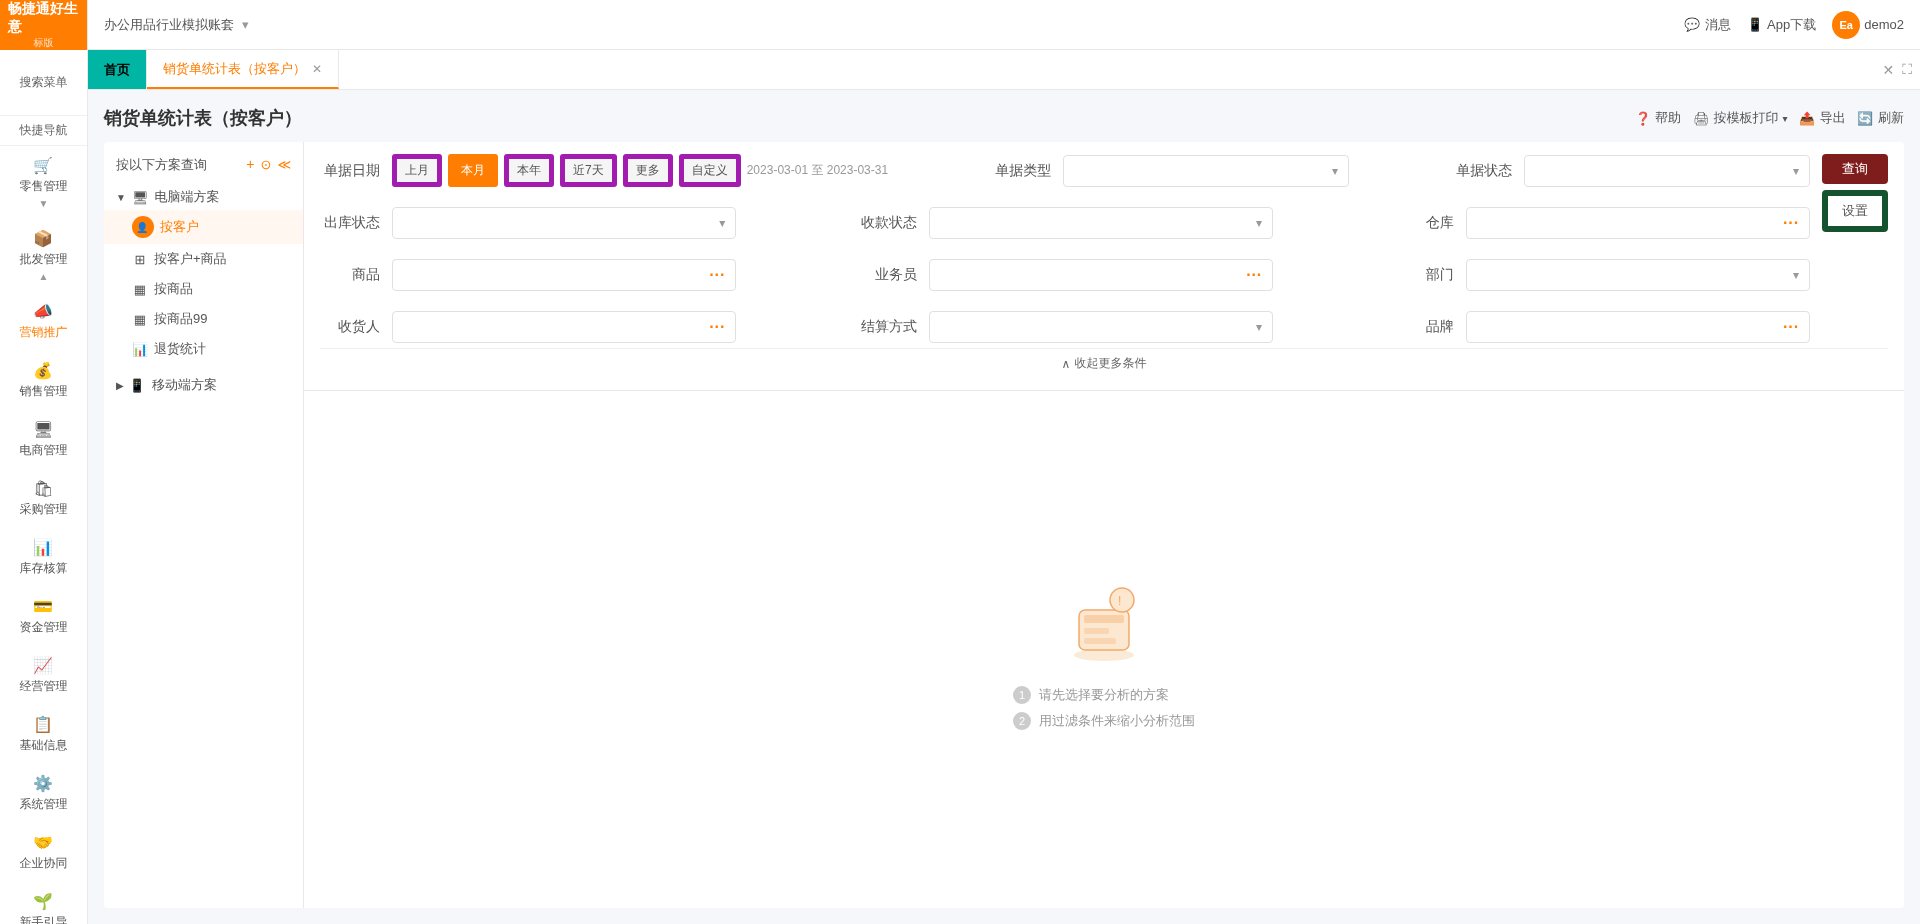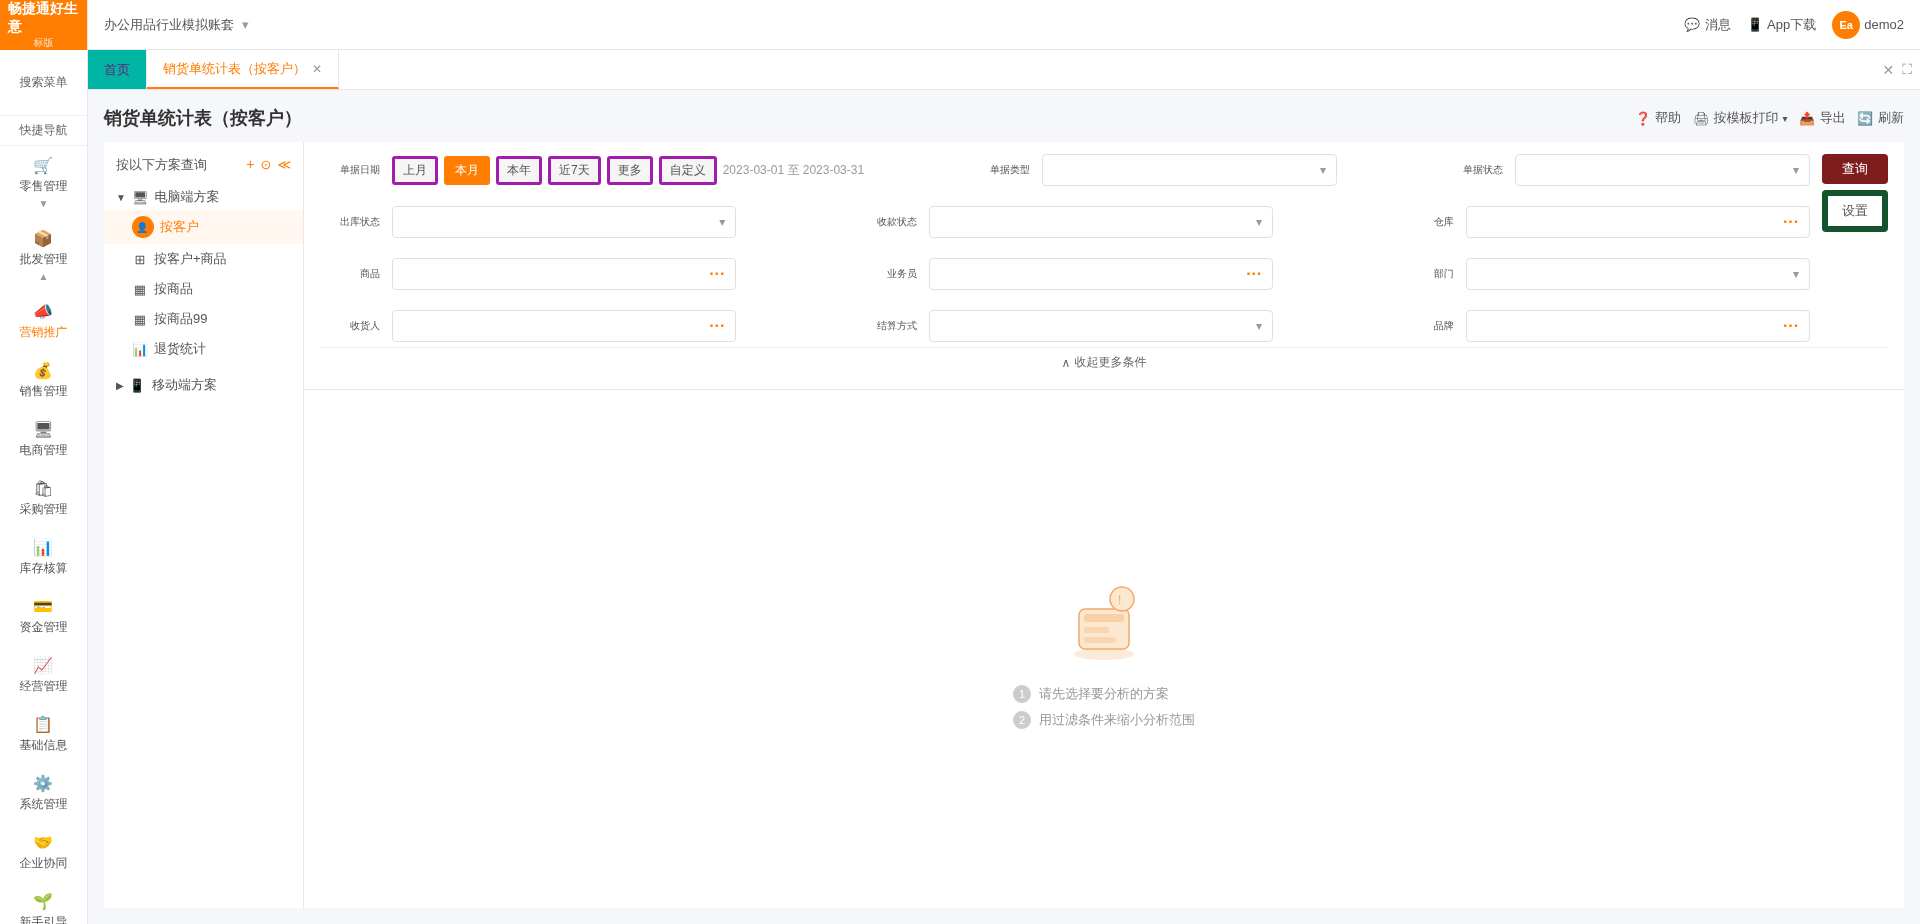--- a/index.html
+++ b/index.html
@@ -22,21 +22,21 @@
     
     .topbar { height: 50px; background: #fff; border-bottom: 1px solid #e8e8e8; display: flex; align-items: center; justify-content: space-between; padding: 0 16px; flex-shrink: 0; }
     .topbar-left { display: flex; align-items: center; gap: 8px; font-size: 13px; color: #555; }
     .topbar-right { display: flex; align-items: center; gap: 16px; }
     .topbar-right-item { display: flex; align-items: center; gap: 4px; font-size: 13px; color: #555; cursor: pointer; }
     .avatar { width: 28px; height: 28px; border-radius: 50%; background: #ff7d00; color: #fff; display: flex; align-items: center; justify-content: center; font-size: 11px; font-weight: bold; }
 
     
     .tabbar { height: 40px; background: #fff; border-bottom: 1px solid #e8e8e8; display: flex; align-items: center; flex-shrink: 0; }
     .tab { padding: 0 16px; height: 100%; display: flex; align-items: center; font-size: 13px; cursor: pointer; gap: 6px; border-right: 1px solid #e8e8e8; }
-    .tab.home { color: #701a75; background: #00b5a3; }
+    .tab.home { color: #000000; background: #00b5a3; font-weight: bold; }
     .tab.active { color: #ff7d00; border-bottom: 2px solid #ff7d00; background: #fff; }
     .tab-close { font-size: 12px; color: #999; cursor: pointer; }
     .tab-maximize { font-size: 14px; color: #999; cursor: pointer; margin-left: auto; padding-right: 8px; display: flex; align-items: center; gap: 8px; }
 
     
     .content { flex: 1; overflow: hidden; display: flex; flex-direction: column; padding: 16px; gap: 12px; background: #f5f7fa; }
 
     
     .page-header { display: flex; align-items: center; justify-content: space-between; }
     .page-title { font-size: 18px; font-weight: bold; color: #333; }
@@ -58,27 +58,27 @@
     .scheme-item .item-icon { width: 16px; height: 16px; display: flex; align-items: center; justify-content: center; }
     .active-badge { width: 22px; height: 22px; border-radius: 50%; background: #ff7d00; color: #fff; font-size: 11px; display: flex; align-items: center; justify-content: center; }
 
     
     .filter-results-panel { flex: 1; display: flex; flex-direction: column; overflow: hidden; }
 
     
     .filter-area { padding: 12px 16px; border-bottom: 1px solid #e8e8e8; background: #fff; }
     .filter-row { display: flex; align-items: center; gap: 12px; margin-bottom: 10px; }
     .filter-row:last-child { margin-bottom: 1px; }
-    .filter-label { width: 60px; font-size: 10px; color: #555; flex-shrink: 0; text-align: right; }
+    .filter-label { width: 60px; font-size: 14px; color: #555; flex-shrink: 0; text-align: right; }
     .filter-control { flex: 1; border: 1px solid #e0e0e0; border-radius: 4px; padding: 5px 10px; font-size: 13px; color: #333; display: flex; align-items: center; justify-content: space-between; cursor: pointer; background: #fff; min-height: 32px; }
     .filter-control .placeholder { color: #999; }
     .filter-control .ellipsis { color: #ff7d00; font-size: 16px; font-weight: bold; }
     .filter-control .chevron { color: #999; font-size: 12px; }
     .date-filter { display: flex; align-items: center; gap: 6px; }
-    .date-btn { padding: 3px 8px; font-size: 12px; border-radius: 3px; cursor: pointer; color: #555; background: #f5f5f5; border: 3px solid #a21caf; }
+    .date-btn { padding: 3px 8px; font-size: 12px; border-radius: 3px; cursor: pointer; color: #555; background: #f5f5f5; border: 5px solid #a21caf; }
     .date-btn.active { background: #ff7d00; color: #fff; border-color: #ff7d00; }
     .date-range { font-size: 12px; color: #999; }
     .collapse-btn { display: flex; align-items: center; justify-content: center; padding: 6px; font-size: 12px; color: #666; cursor: pointer; border-top: 1px solid #f0f0f0; margin-top: 4px; gap: 4px; }
 
     
     .query-btns { display: flex; flex-direction: column; gap: 6px; justify-content: flex-start; padding-top: 0; flex-shrink: 0; }
     .btn-query { background: #7f1d1d; color: #fff; border: none; border-radius: 4px; padding: 6px 18px; font-size: 13px; cursor: pointer; }
     .btn-settings { background: #fff; color: #555; border: 6px solid #14532d; border-radius: 4px; padding: 6px 14px; font-size: 13px; cursor: pointer; }
 
     

